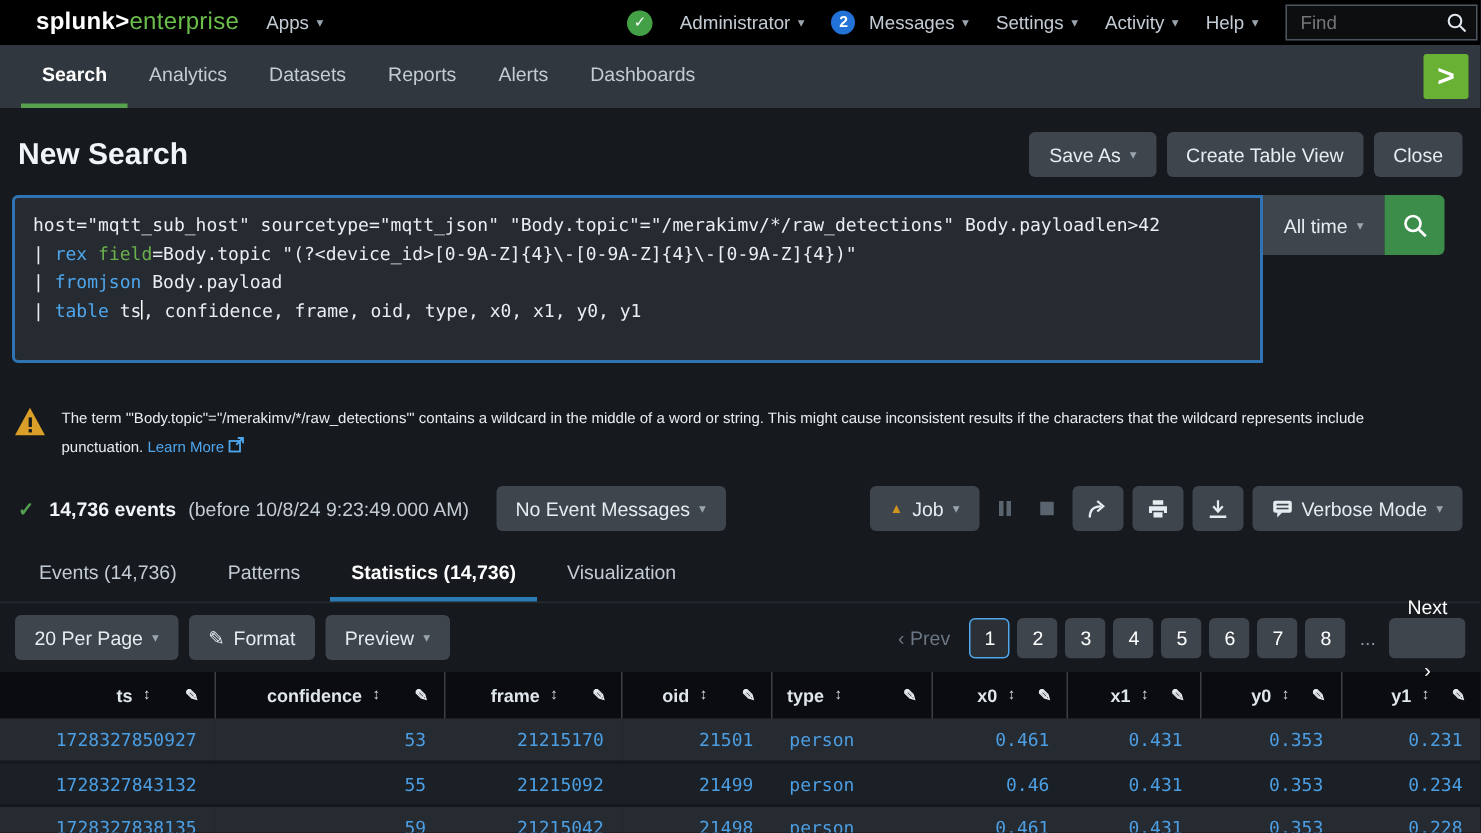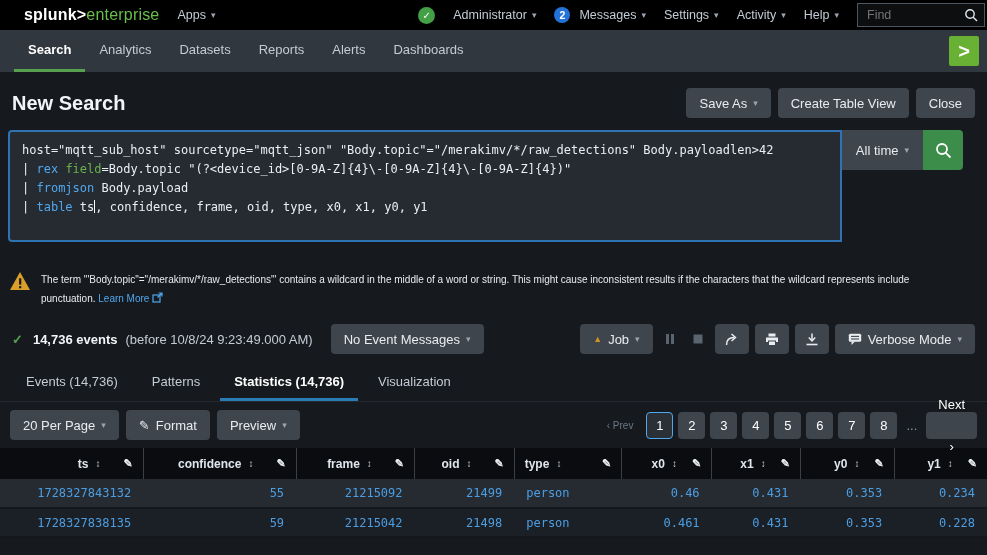--- a/index.html
+++ b/index.html
@@ -67,21 +67,21 @@
   .job-icon { color:#7e8893; display:flex; align-items:center; padding:0 5px; cursor:pointer; }
 
   
   .result-tabs { display:flex; gap:6px; padding:0 12px; border-bottom:1px solid #24292f; }
   .rtab { padding:10px 14px 9px 14px; color:#c3cbd4; font-size:13px; cursor:pointer; border-bottom:3px solid transparent; }
   .rtab.active { color:#fff; font-weight:bold; border-bottom-color:#2b7cb5; }
 
   
   .pager-row { display:flex; align-items:center; padding:8px 10px; gap:7px; }
   .pager-right { margin-left:auto; display:flex; align-items:center; gap:5px; }
-  .prev { color:#6b7785; font-size:10px; margin-right:8px; cursor:default; }
+  .prev { color:#6b7785; font-size:13px; margin-right:8px; cursor:default; }
   .pg { min-width:27px; height:27px; background:#3e454d; border:1px solid transparent; border-radius:4px; color:#fff;
     font-size:13px; display:flex; align-items:center; justify-content:center; cursor:pointer; padding:0 6px; }
   .pg.active { background:#2a3036; border-color:#4fa7ee; }
   .dots { color:#8b95a0; margin:0 4px; }
 
   
   table { width:987px; border-collapse:collapse; table-layout:fixed; }
   thead th { background:#0a0c0f; height:31px; font-size:12px; font-weight:bold; color:#dfe6ec;
     border-right:1px solid #3a4046; padding:0 10px; }
   thead th:last-child { border-right:none; }
@@ -351,20 +351,31 @@
         <th class="c9">
             <div class="th-inner ar">
               <span>y1</span>
               <span class="sort-ic">↕</span>
               <span class="pencil-ic" style="margin-left:8px;">✎</span>
             </div>
           </th>
       </tr>
     </thead>
     <tbody>
+        <tr>
+          <td class="ar">1728327850927</td>
+          <td class="ar">53</td>
+          <td class="ar">21215170</td>
+          <td class="ar">21501</td>
+          <td class="al">person</td>
+          <td class="ar">0.461</td>
+          <td class="ar">0.431</td>
+          <td class="ar">0.353</td>
+          <td class="ar">0.231</td>
+        </tr>
         <tr>
           <td class="ar">1728327843132</td>
           <td class="ar">55</td>
           <td class="ar">21215092</td>
           <td class="ar">21499</td>
           <td class="al">person</td>
           <td class="ar">0.46</td>
           <td class="ar">0.431</td>
           <td class="ar">0.353</td>
           <td class="ar">0.234</td>

